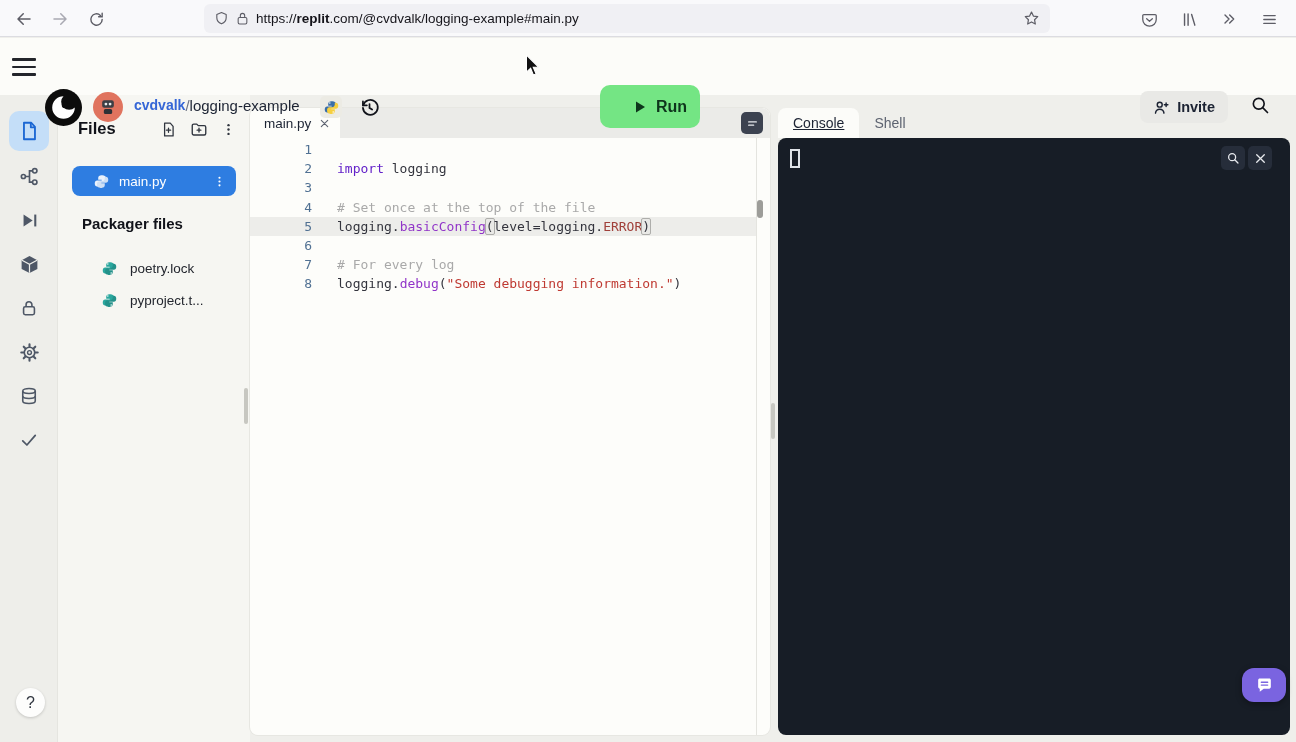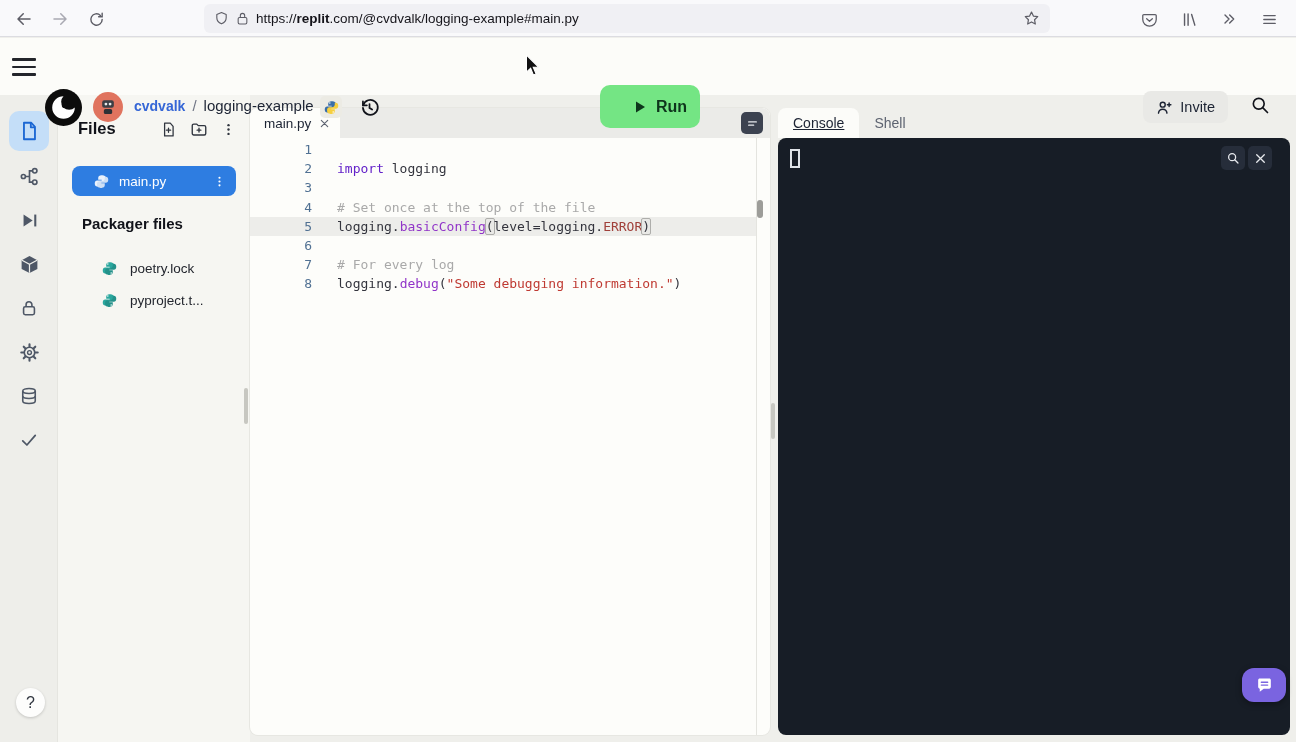--- a/index.html
+++ b/index.html
@@ -22,35 +22,35 @@
 
   
   .app-header { position:absolute; top:38px; left:0; width:1296px; height:57px;
     background:#fcfcf9; z-index:4; }
   .hdr-menu { position:absolute; left:12px; top:17px; width:24px; height:24px;
     display:flex; flex-direction:column; justify-content:center; gap:5px; cursor:pointer; }
   .hdr-menu i { display:block; height:2.4px; background:#23252b; border-radius:1px; }
   .logo { position:absolute; left:45px; top:51px; }
   .avatar { position:absolute; left:93px; top:54px; width:30px; height:30px; border-radius:50%;
     background:#e0735e; display:flex; align-items:center; justify-content:center; overflow:hidden; }
-  .crumbs { position:absolute; left:134px; top:59px; font-size:15px; display:flex; gap:7px; align-items:center; }
+  .crumbs { position:absolute; left:134px; top:59px; font-size:15px; display:flex; align-items:flex-start; }
   .crumb-owner { color:var(--breadcrumb-blue); font-weight:bold; font-size:14px; cursor:pointer; }
   .crumb-sep { color:#6f7484; }
   .crumb-name { color:#1c2333; }
   .lang-badge { position:absolute; left:320px; top:58px; width:22px; height:22px; border-radius:5px;
     background:#ecebe4; display:flex; align-items:center; justify-content:center; }
   .hist-btn { position:absolute; left:356px; top:56px; width:26px; height:26px;
     display:flex; align-items:center; justify-content:center; cursor:pointer; }
   .run-btn { position:absolute; left:600px; top:47px; width:100px; height:43px;
     background:var(--run-green); border-radius:10px; border:none; display:flex;
     align-items:center; justify-content:center; gap:9px; cursor:pointer;padding-left:20px; }
   .run-btn span { font-size:16px; font-weight:bold; color:#0e351c; }
   .invite-btn { position:absolute; right:68px; top:53px; height:32px; padding:0 13px;
     background:#e9e9e6; border-radius:8px; display:flex; align-items:center; gap:7px; cursor:pointer; }
-  .invite-btn span { font-size:14.5px; color:#1c2333; }
+  .invite-btn span { font-size:14.5px; color:#1c2333;font-weight:bold; }
   .hdr-search { position:absolute; right:26px; top:57px; cursor:pointer; }
 
   
   .rail { position:absolute; left:0; top:95px; width:58px; height:647px; background:#eeeeea;
     border-right:1px solid #e5e5e0; }
   .rail-item { position:absolute; left:9px; width:40px; height:40px; border-radius:10px;
     display:flex; align-items:center; justify-content:center; cursor:pointer; }
   .rail-item.active { background:#c4def8; }
   .help-btn { position:absolute; left:16px; top:593px; width:29px; height:29px; border-radius:50%;
     background:#fdfdfc; box-shadow:0 1px 3px rgba(0,0,0,.18); display:flex; align-items:center;

